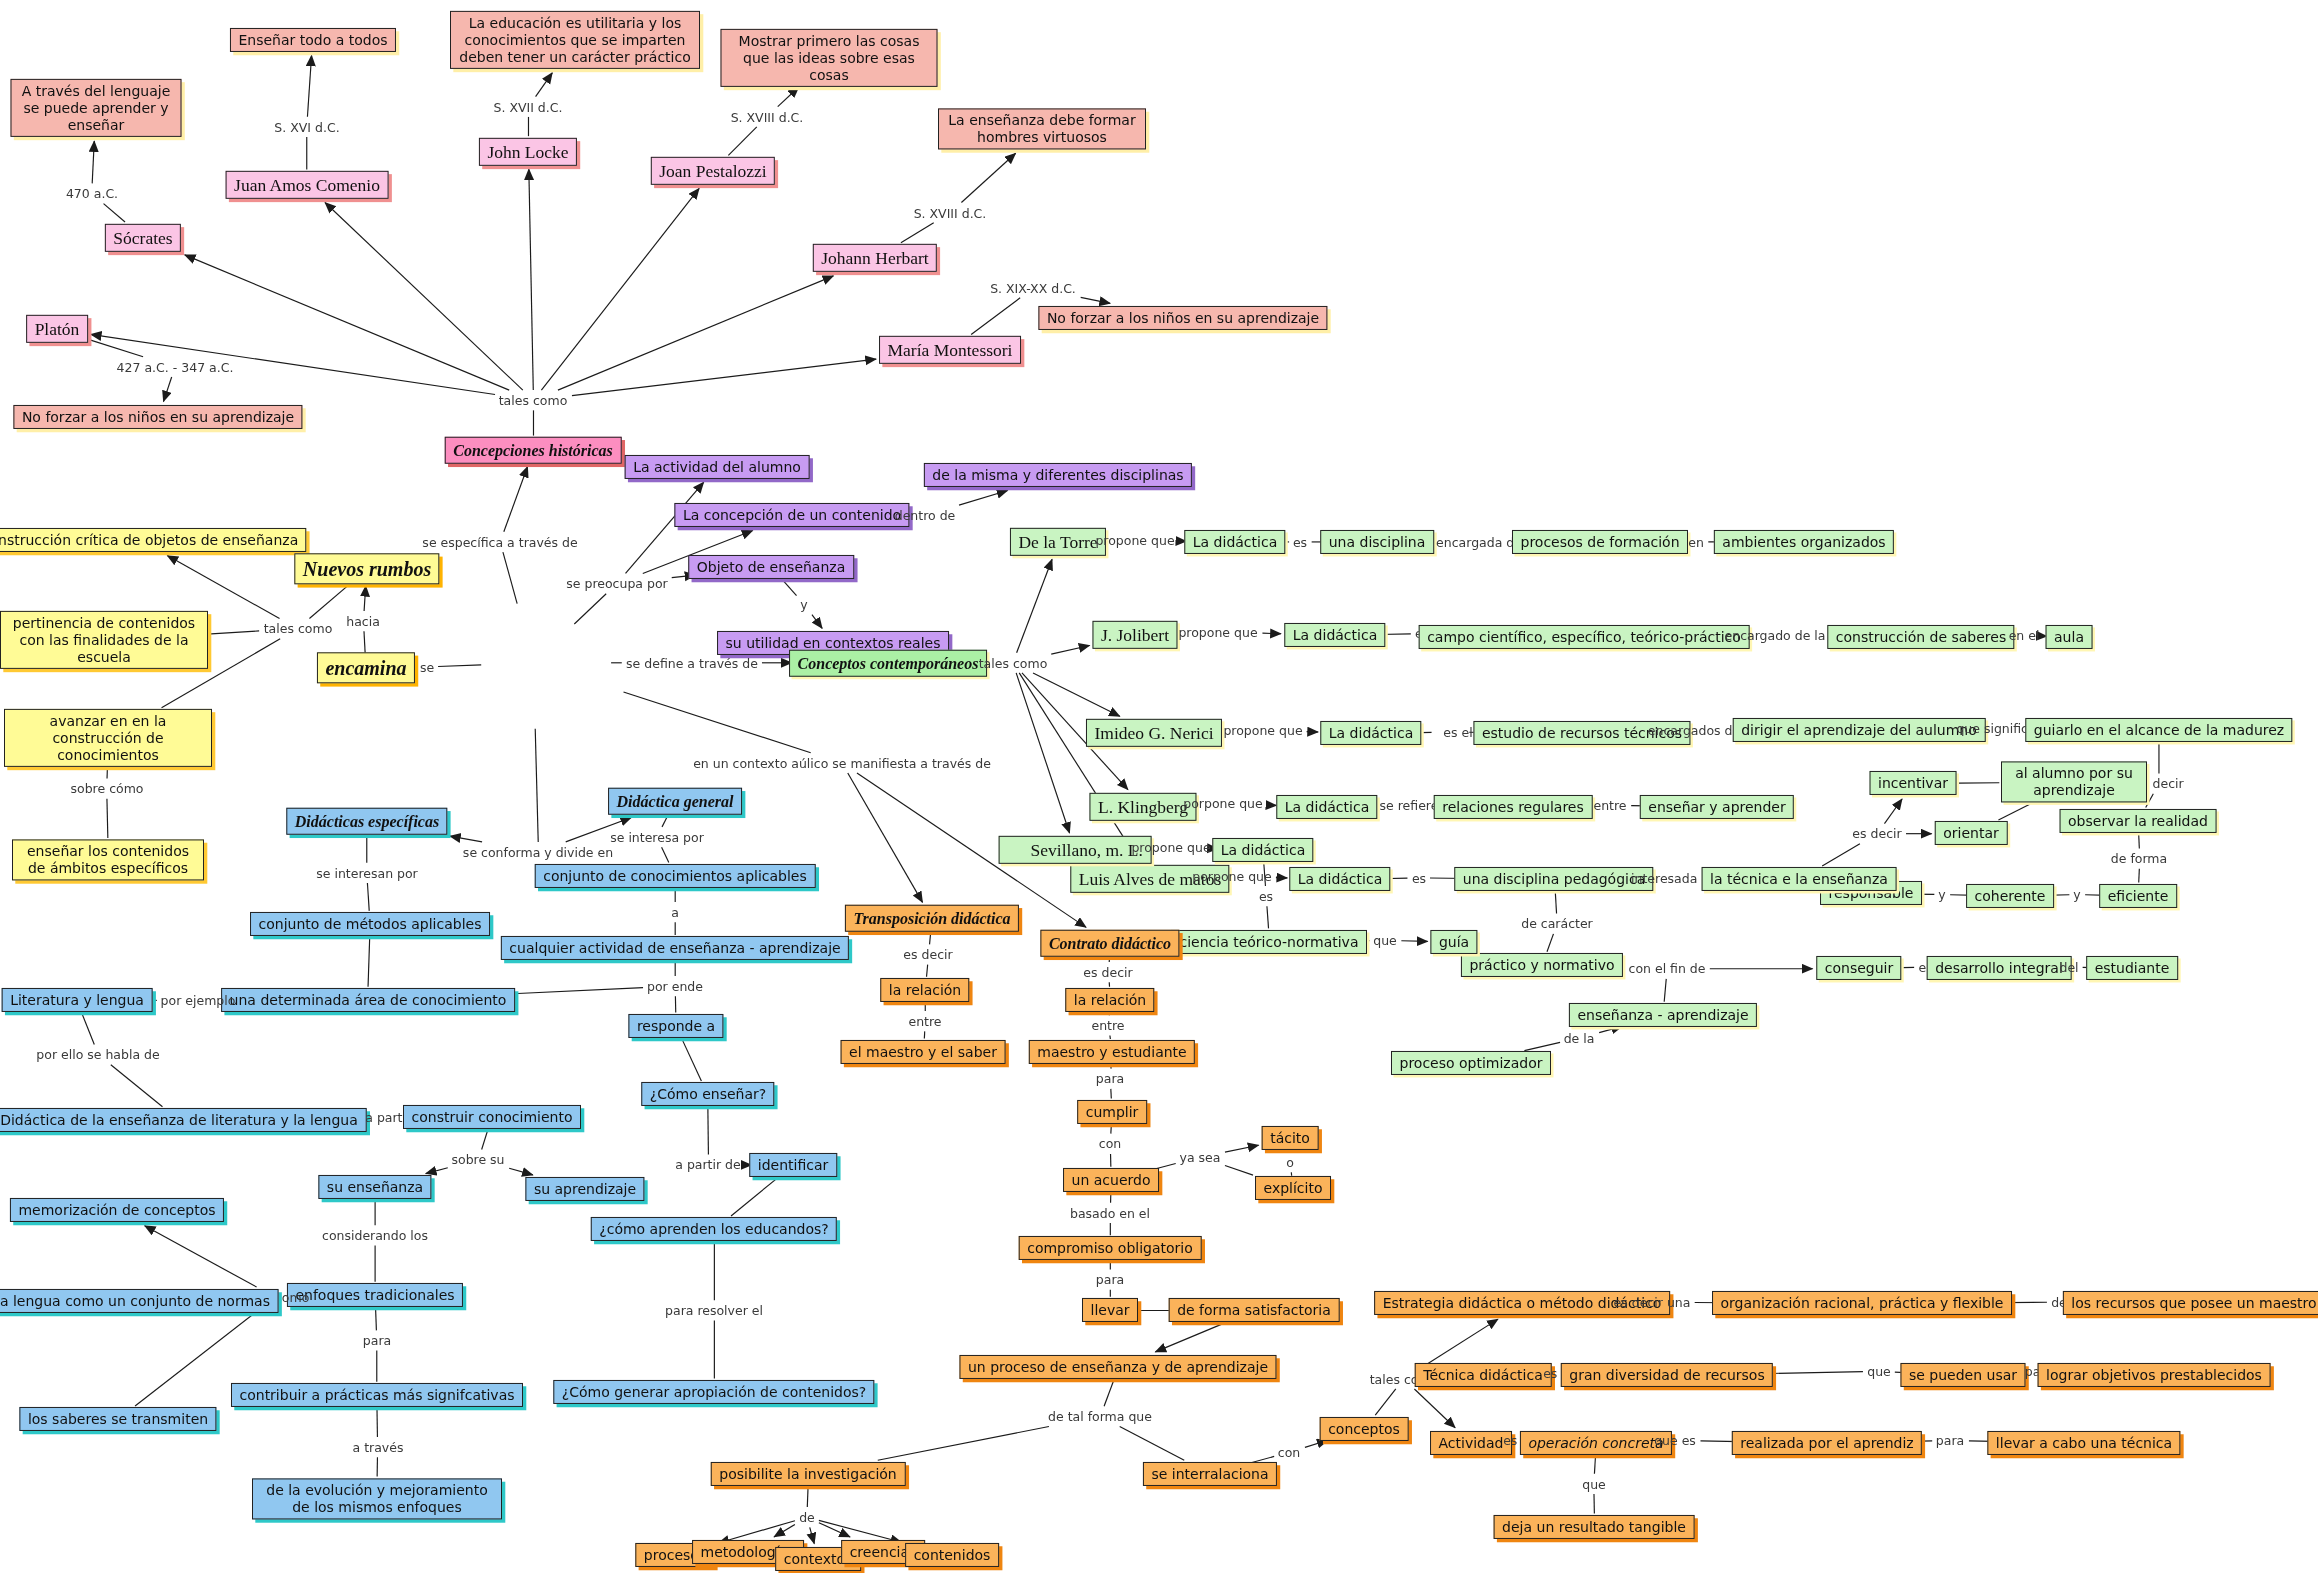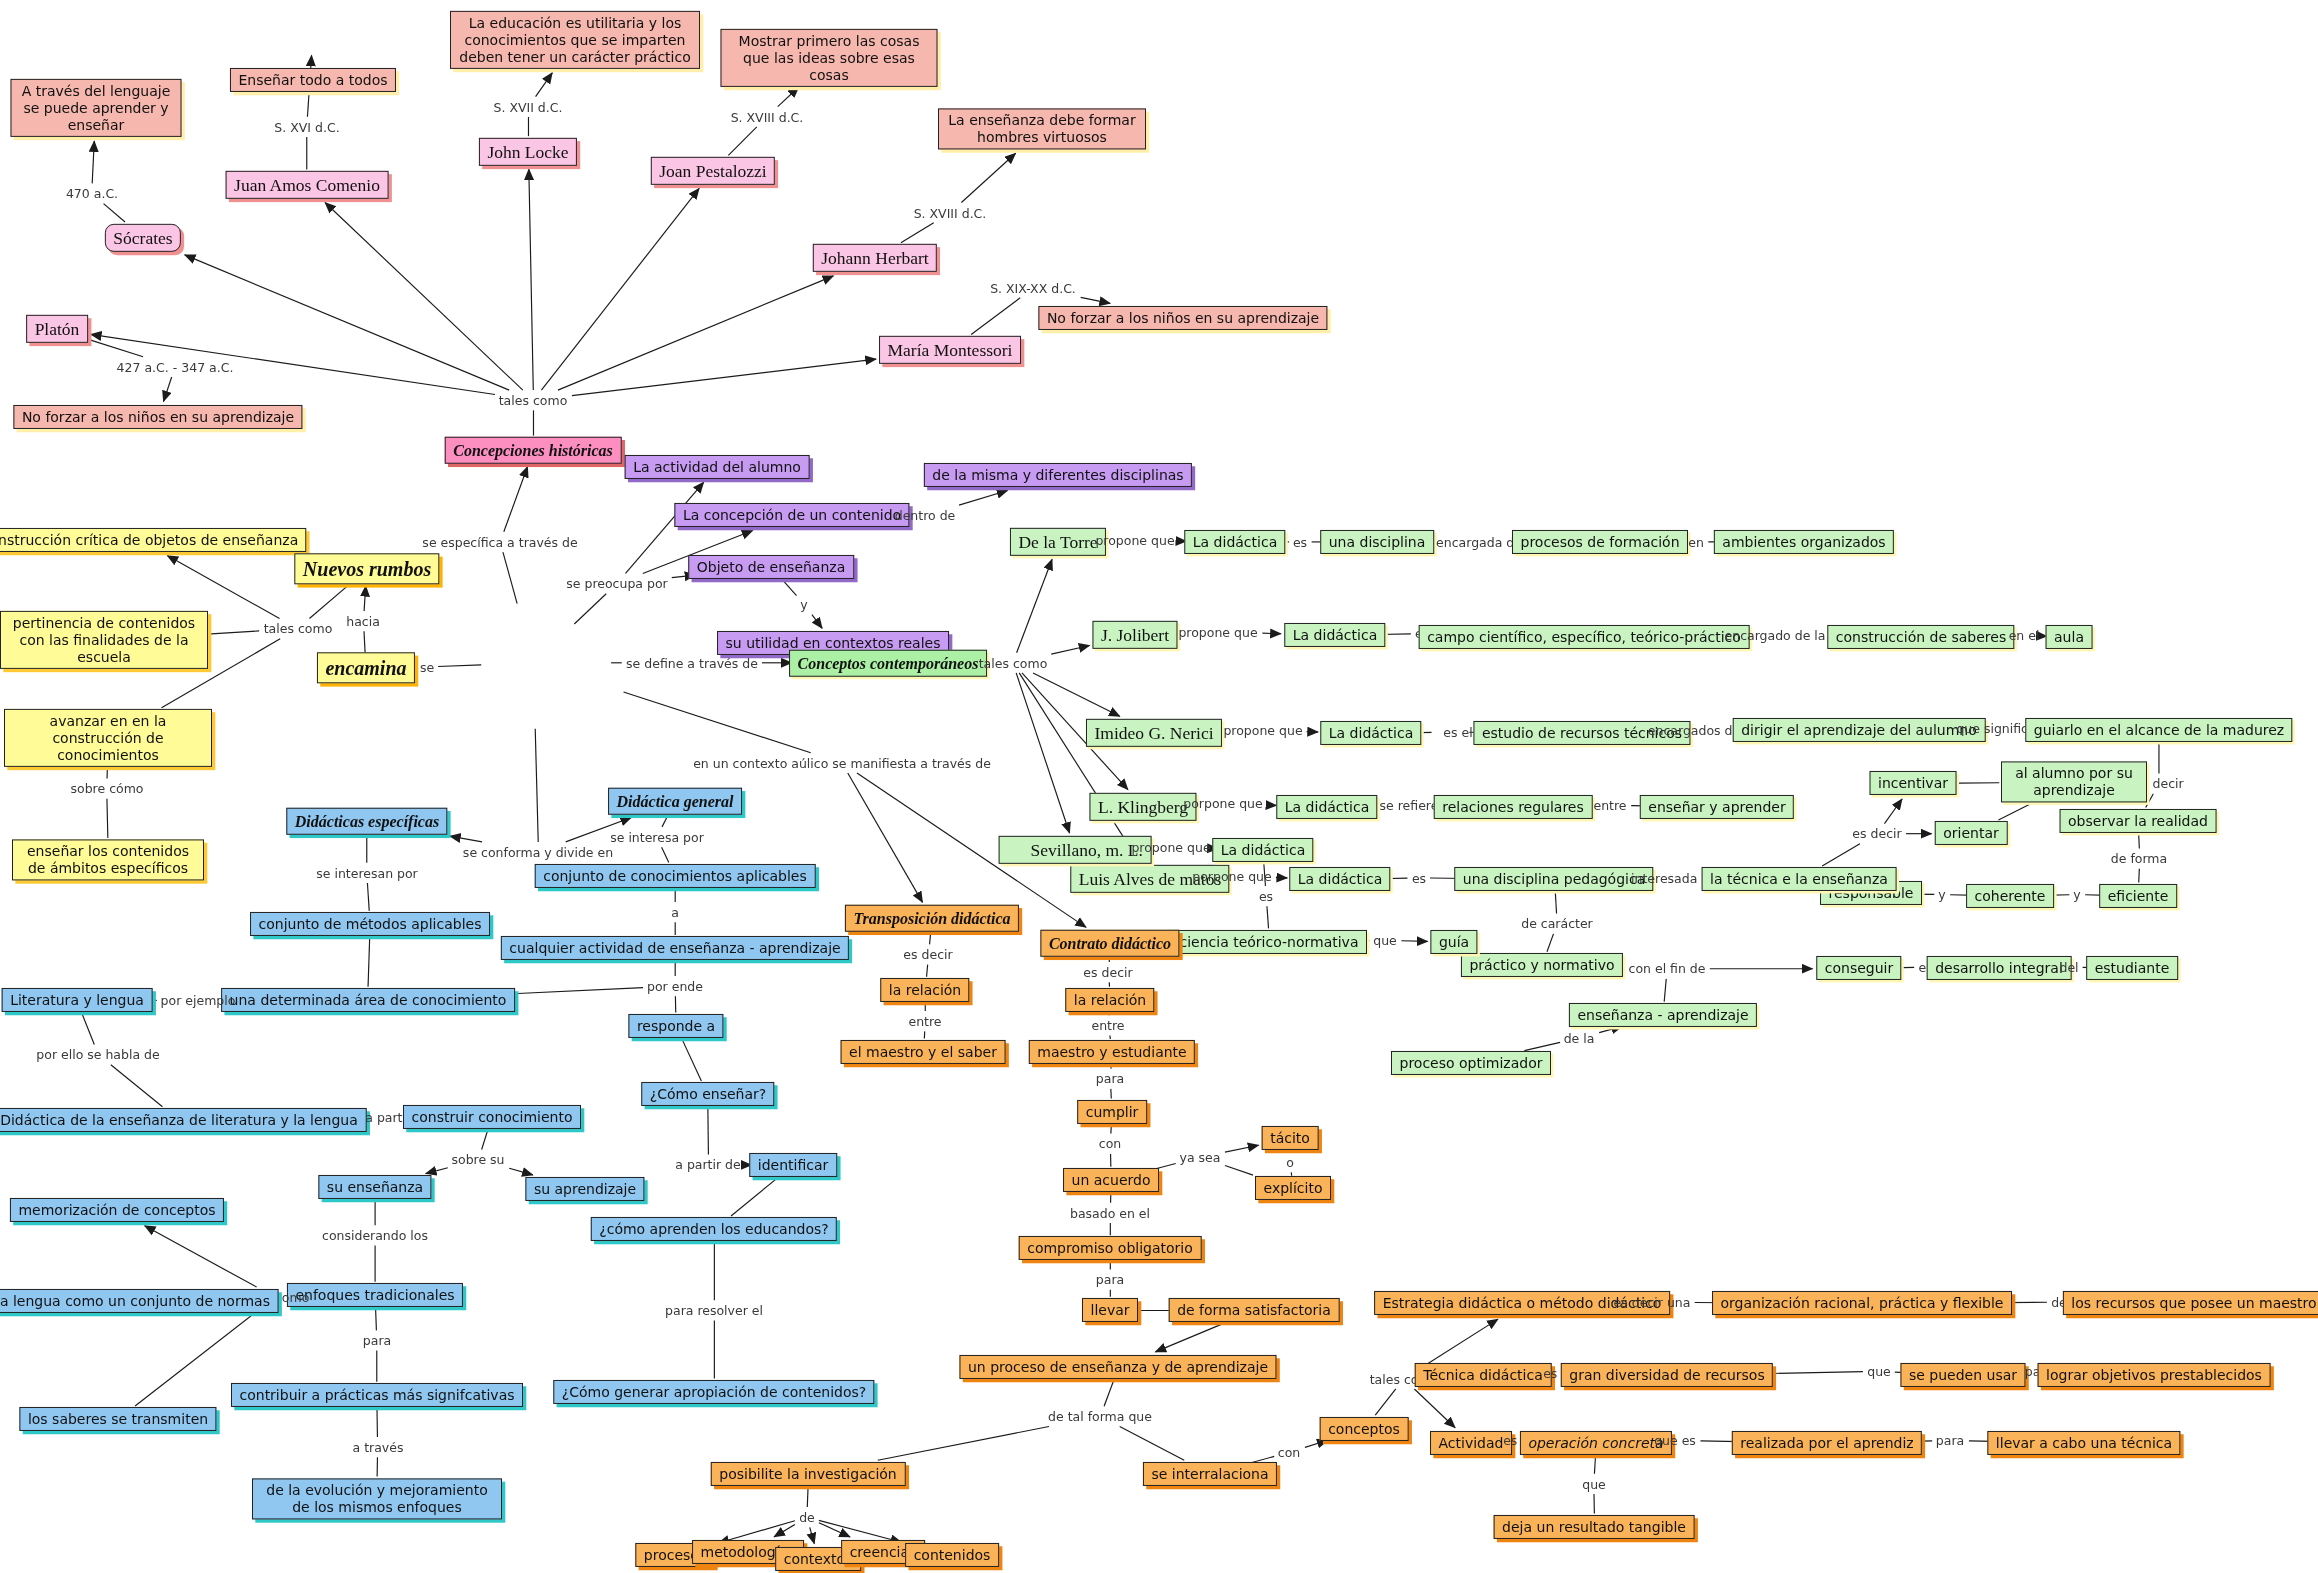--- a/index.html
+++ b/index.html
@@ -258,22 +258,22 @@
         <line x1="931.0192775974026" y1="1414.3671875" x2="876.9807224025974" y2="1458.6328125"></line>
         <line x1="857" y1="1491.3671875" x2="857" y2="1559.8515625"></line>
         <line x1="857" y1="1584.1484375" x2="857" y2="1653.6328125"></line>
       </g>
   </svg>
     <div class="node s-mag" style="left: 533px; top: 450px;">Concepciones históricas</div>
     <div class="node s-lbl" style="left: 500px; top: 542px;">se específica a través de</div>
     <div class="node s-lbl" style="left: 533px; top: 400px;">tales como</div>
     <div class="node s-pink wrapped" style="max-width: 171px; left: 96px; top: 108px;">A través del lenguaje se puede aprender y enseñar</div>
     <div class="node s-lbl" style="left: 92px; top: 193px;">470 a.C.</div>
-    <div class="node s-rose" style="left: 143px; top: 238px; border-radius: 9px;">Sócrates</div>
-    <div class="node s-pink" style="left: 313px; top: 40px; margin-top: 40px;">Enseñar todo a todos</div>
+    <div class="node s-rose" style="left: 143px; top: 238px;">Sócrates</div>
+    <div class="node s-pink" style="left: 313px; top: 40px;">Enseñar todo a todos</div>
     <div class="node s-lbl" style="left: 307px; top: 127px;">S. XVI d.C.</div>
     <div class="node s-rose" style="left: 307px; top: 185px;">Juan Amos Comenio</div>
     <div class="node s-pink wrapped" style="max-width: 250px; left: 575px; top: 40px;">La educación es utilitaria y los conocimientos que se imparten deben tener un carácter práctico</div>
     <div class="node s-lbl" style="left: 528px; top: 107px;">S. XVII d.C.</div>
     <div class="node s-rose" style="left: 528px; top: 152px;">John Locke</div>
     <div class="node s-pink wrapped" style="max-width: 217px; left: 829px; top: 58px;">Mostrar primero las cosas que las ideas sobre esas cosas</div>
     <div class="node s-lbl" style="left: 767px; top: 117px;">S. XVIII d.C.</div>
     <div class="node s-rose" style="left: 713px; top: 171px;">Joan Pestalozzi</div>
     <div class="node s-pink wrapped" style="max-width: 208px; left: 1042px; top: 129px;">La enseñanza debe formar hombres virtuosos</div>
     <div class="node s-lbl" style="left: 950px; top: 213px;">S. XVIII d.C.</div>

